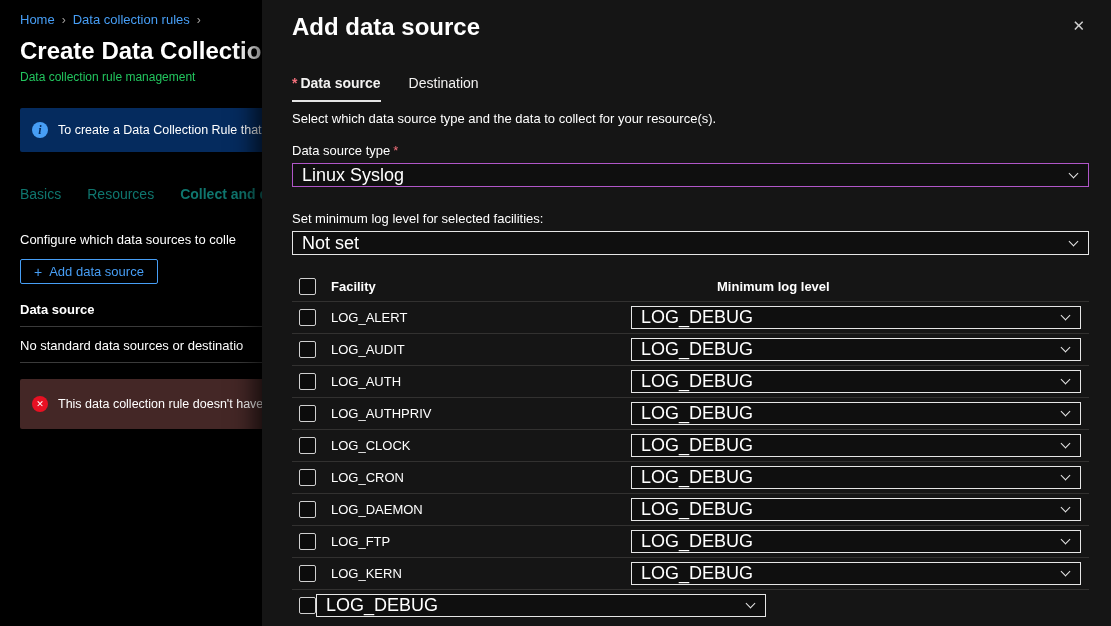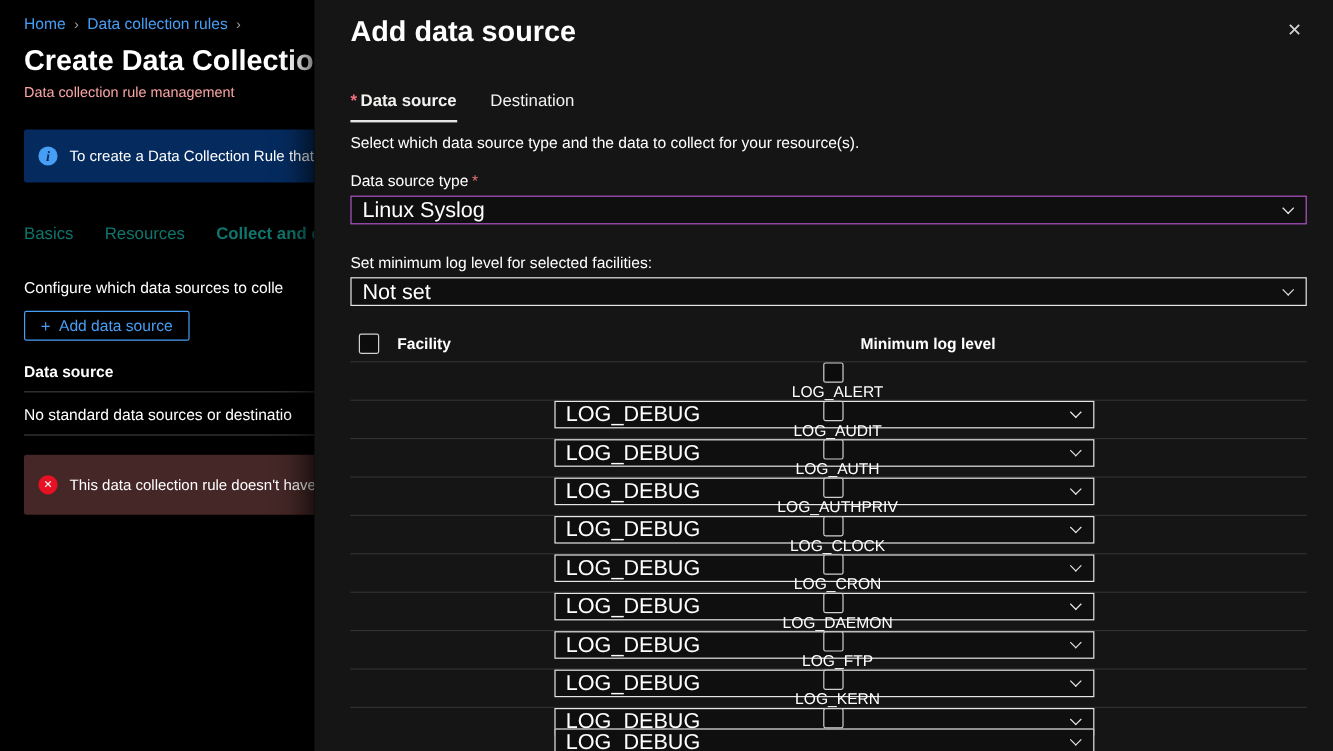--- a/index.html
+++ b/index.html
@@ -10,21 +10,21 @@
     font-family:"Liberation Sans","DejaVu Sans",sans-serif;
     position:relative;
   }
   
   .page { position:absolute; left:0; top:0; width:262px; height:626px; overflow:hidden; background:#000; }
   .page-in { width:470px; padding:12px 0 0 20px; }
   .crumbs { font-size:13px; white-space:nowrap; }
   .crumb-link { color:#479ef5; text-decoration:none; cursor:pointer; }
   .crumb-sep { color:#a19f9d; margin:0 7px; font-size:12px; }
   .pg-title { font-size:24px; font-weight:700; margin-top:10px; white-space:nowrap; }
-  .pg-sub { font-size:12px; color:#fca5a5; margin-top:5px; white-space:nowrap; }
+  .pg-sub { font-size:12px; color:#22c55e; margin-top:5px; white-space:nowrap; }
   .banner { margin-top:24px; width:450px; height:44px; display:flex; align-items:center; gap:10px; padding:0 12px; border-radius:2px; }
   .banner.info { background:#052b5e; }
   .banner.error { background:#442726; height:50px; margin-top:16px; }
   .banner-text { font-size:12.5px; white-space:nowrap; }
   .icon-circle { width:16px; height:16px; border-radius:50%; flex:none; display:flex; align-items:center; justify-content:center; font-size:10px; font-weight:700; line-height:1; }
   .info-ic { background:#479ef5; color:#052b5e; font-family:"Liberation Serif",serif; font-style:italic; font-size:12px; }
   .err-ic { background:#e81123; color:#fff; font-size:9px; }
   .pg-tabs { display:flex; gap:26px; margin-top:34px; font-size:14px; white-space:nowrap; }
   .pg-tab { color:#0f766e; cursor:pointer; }
   .pg-tab.sel { font-weight:700; }
@@ -48,21 +48,21 @@
   .dd { display:flex; align-items:center; justify-content:space-between; border:1px solid #e6e6e6; background:#0f0f0f; height:24px; padding:0 11px 0 9px; font-size:18px; margin-top:5px; cursor:pointer; }
   .dd.dirty { border-color:#b056c8; }
   .chev { width:7px; height:7px; border-right:1.5px solid #e6e6e6; border-bottom:1.5px solid #e6e6e6; transform:rotate(45deg); flex:none; margin-top:-4px; }
   .lvl-label { margin-top:24px; font-size:13px; }
   
   .ftable { margin-top:16px; }
   .thead { display:flex; align-items:center; height:30px; font-size:13px; font-weight:700; }
   .cb { width:17px; height:17px; border:1px solid #d0d0d0; border-radius:2px; background:#0c0c0c; flex:none; margin-left:7px; cursor:pointer; }
   .col-fac { margin-left:15px; flex:1; }
   .col-level { width:373px; flex:none; margin-right:8px; padding-left:9px; }
-  .frow { display:flex; align-items:center; height:32px; border-top:1px solid #323130;flex-direction:column; }
+  .frow { display:flex; align-items:center; height:32px; border-top:1px solid #323130; }
   .fac { margin-left:15px; flex:1; font-size:13px; }
   .row-dd { width:450px; flex:none; margin-right:8px; margin-top:0; height:23px; }
 </style>
 </head>
 <body>
 
 <div class="page">
   <div class="page-in">
     <div class="crumbs">
       <span class="crumb-link">Home</span><span class="crumb-sep">›</span><span class="crumb-link">Data collection rules</span><span class="crumb-sep">›</span>

